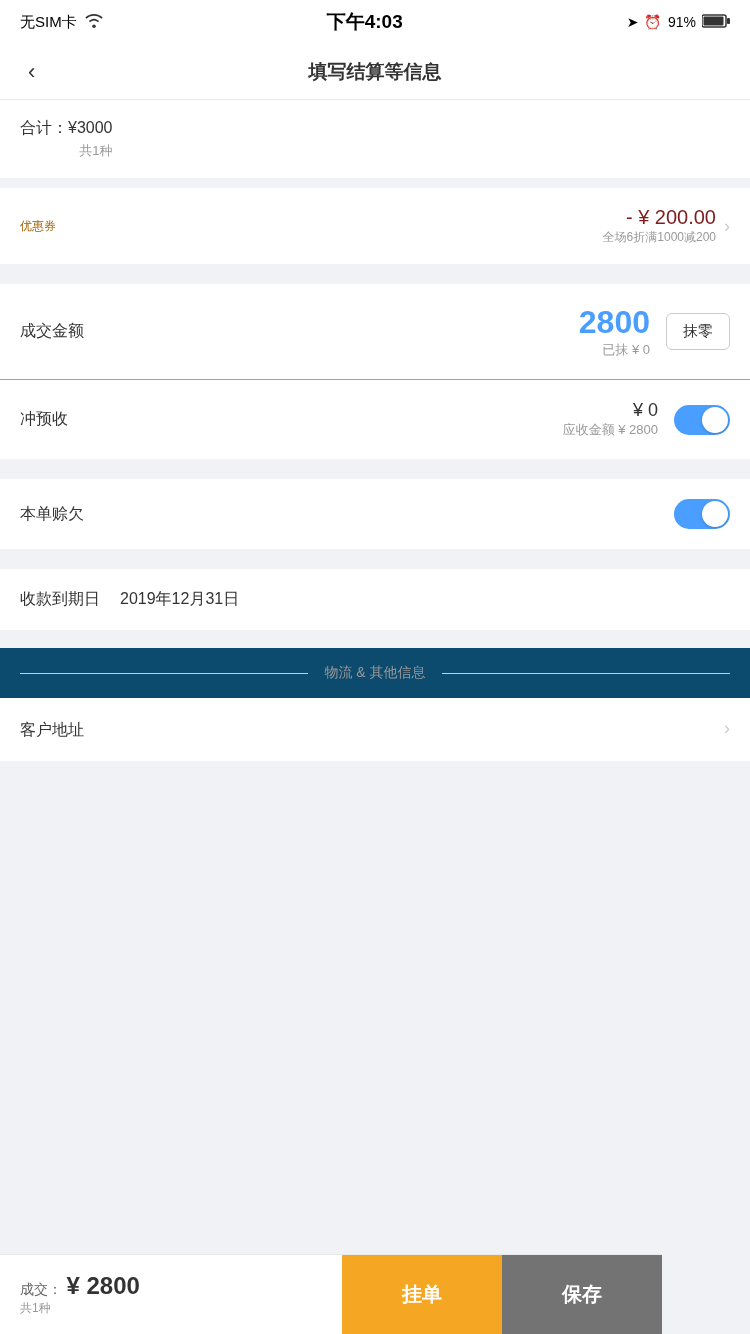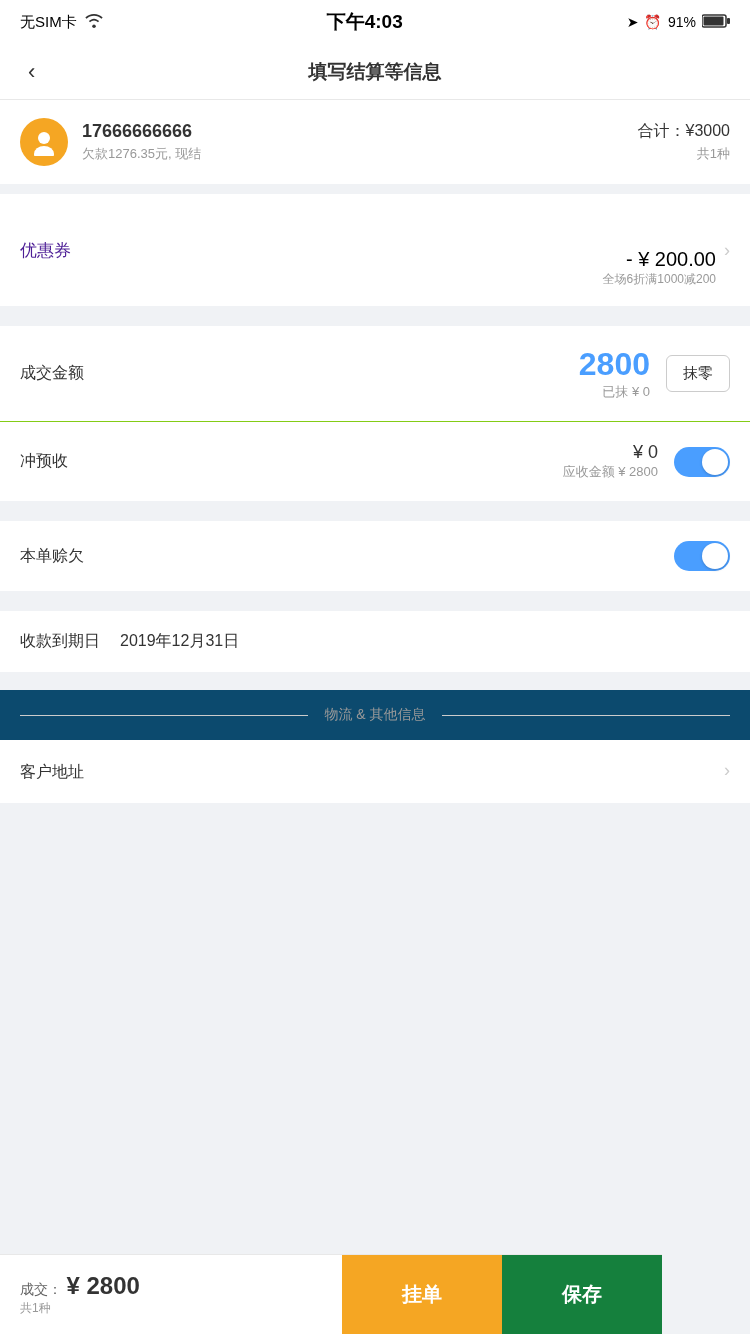--- a/index.html
+++ b/index.html
@@ -105,34 +105,33 @@
     
     .coupon-row {
       background: #fff;
       padding: 18px 20px;
       display: flex;
       align-items: center;
       justify-content: space-between;
       margin-bottom: 10px;
     }
     .coupon-label {
-      font-size: 17px;
-      color: #4c1d95;
+      font-size: 12px;
+      color: #a16207;
     }
     .coupon-right {
       display: flex;
       align-items: center;
       gap: 8px;
     }
     .coupon-discount {
       font-size: 20px;
-      color: #000000;
+      color: #7f1d1d;
       font-weight: 500;
       text-align: right;
-      margin-top: 36px;
     }
     .coupon-desc {
       font-size: 12px;
       color: #999;
       text-align: right;
     }
     .chevron-icon {
       color: #ccc;
       font-size: 18px;
     }
@@ -348,21 +347,21 @@
       border: none;
       cursor: pointer;
       display: flex;
       align-items: center;
       justify-content: center;
     }
     .btn-hang {
       background: #f5a623;
     }
     .btn-save {
-      background: #15803d;
+      background: #737373;
       text-align: center;
     }
   </style>
 </head>
 <body>
 
 <div class="status-bar">
   <div class="status-left">
     <span>无SIM卡</span>
     <span>
@@ -387,32 +386,20 @@
     </span>
   </div>
 </div>
 
 <div class="nav-bar">
   <div class="nav-back">‹</div>
   <div class="nav-title">填写结算等信息</div>
 </div>
 
 <div class="customer-card">
-  <div class="customer-left">
-    <div class="avatar">
-      <svg width="28" height="28" viewBox="0 0 28 28">
-        <circle cx="14" cy="10" r="6" fill="white"></circle>
-        <ellipse cx="14" cy="26" rx="10" ry="8" fill="white"></ellipse>
-      </svg>
-    </div>
-    <div class="customer-info">
-      <div class="phone">17666666666</div>
-      <div class="debt">欠款1276.35元, 现结</div>
-    </div>
-  </div>
   <div class="customer-total">
     <div class="total-amount">
       <span>合计：</span><span>¥3000</span>
     </div>
     <div class="total-count">共1种</div>
   </div>
 </div>
 
 <div class="coupon-row">
   <div class="coupon-label">优惠券</div>

